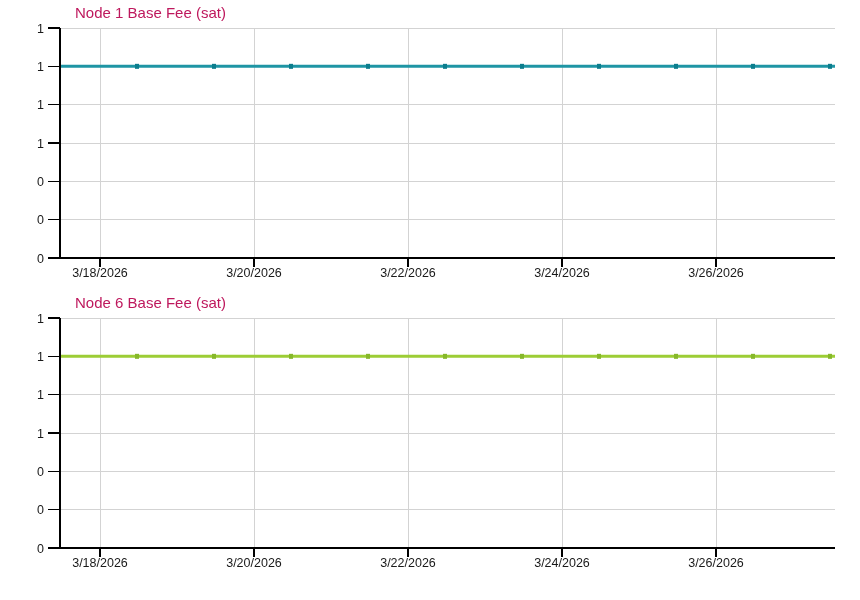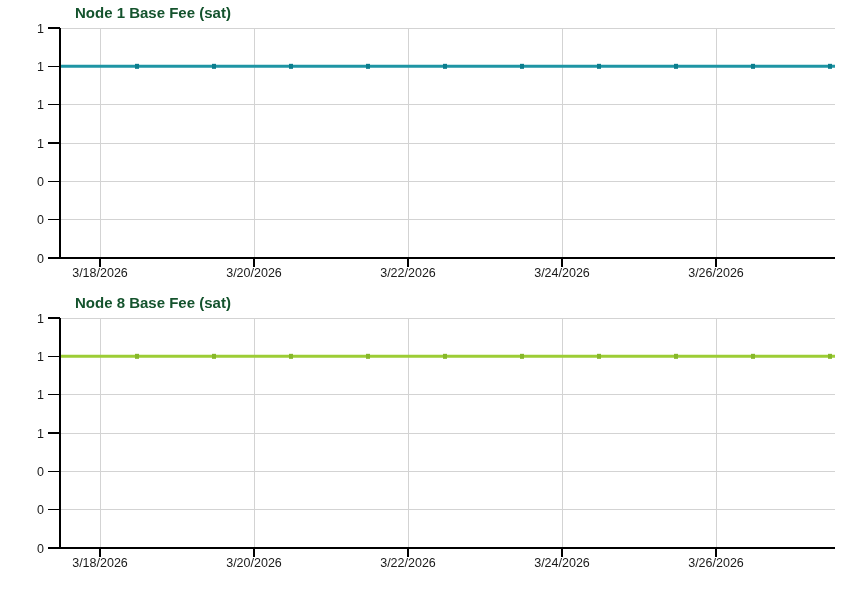--- a/index.html
+++ b/index.html
@@ -21,22 +21,22 @@
     width: 860px;
   }
   .chart-block.first  { top: 0;   height: 290px; }
   .chart-block.second { top: 290px; height: 310px; }
   .chart-title {
     position: absolute;
     left: 75px;
     top: 4px;
     margin: 0;
     font-size: 15px;
-    font-weight: bold;
-    color: #14532d;
+    font-weight: normal;
+    color: #be185d;
     white-space: nowrap;
   }
   svg.plot {
     position: absolute;
     left: 0;
     top: 0;
     display: block;
   }
   text.tick-label {
     font-family: "Liberation Sans", "DejaVu Sans", sans-serif;
@@ -107,21 +107,21 @@
           <text x="100" y="277" text-anchor="middle" class="tick-label">3/18/2026</text>
           <text x="254" y="277" text-anchor="middle" class="tick-label">3/20/2026</text>
           <text x="408" y="277" text-anchor="middle" class="tick-label">3/22/2026</text>
           <text x="562" y="277" text-anchor="middle" class="tick-label">3/24/2026</text>
           <text x="716" y="277" text-anchor="middle" class="tick-label">3/26/2026</text>
         </g>
       </svg>
   </section>
 
   <section class="chart-block second">
-    <h2 class="chart-title">Node 8 Base Fee (sat)</h2>
+    <h2 class="chart-title">Node 6 Base Fee (sat)</h2>
     <svg class="plot" width="860" height="310">
         <g stroke="#d3d3d3" stroke-width="1" shape-rendering="crispEdges">
           <line x1="60" y1="28" x2="835" y2="28"></line>
           <line x1="60" y1="66.33333333333331" x2="835" y2="66.33333333333331"></line>
           <line x1="60" y1="104.66666666666664" x2="835" y2="104.66666666666664"></line>
           <line x1="60" y1="143" x2="835" y2="143"></line>
           <line x1="60" y1="181.33333333333331" x2="835" y2="181.33333333333331"></line>
           <line x1="60" y1="219.66666666666669" x2="835" y2="219.66666666666669"></line>
           <line x1="60" y1="258" x2="835" y2="258"></line>
           <line x1="100" y1="28" x2="100" y2="258"></line>

